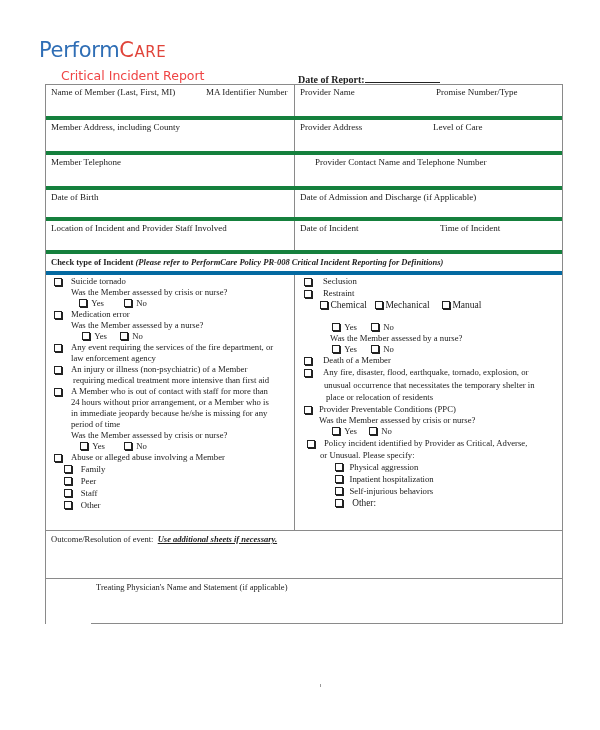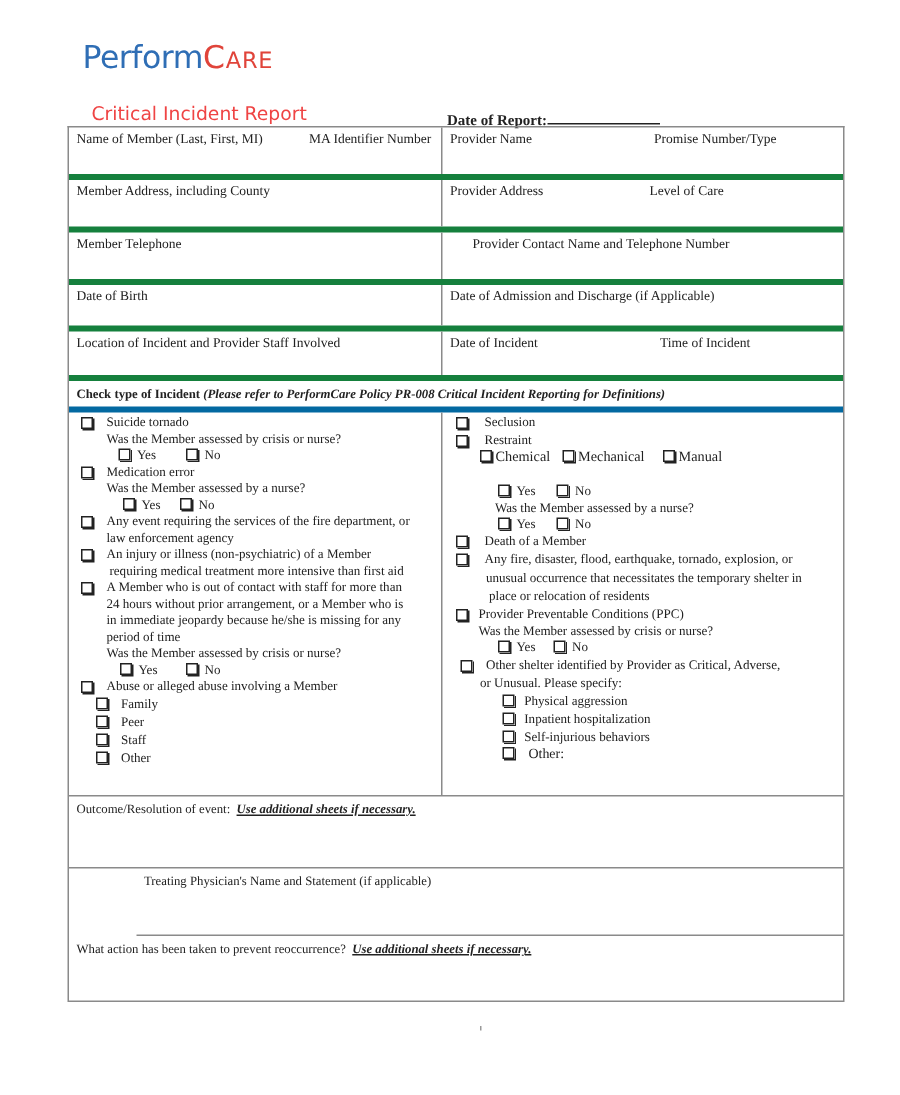--- a/index.html
+++ b/index.html
@@ -1,19 +1,19 @@
 <!DOCTYPE html>
 <html><head>
 <meta charset="utf-8">
 <style>
   html, body { margin: 0; padding: 0; background: #ffffff; }
   body { width: 600px; height: 730px; position: relative; overflow: hidden;
          font-family: "Liberation Serif", serif; color: #222; }
-  .logo { position: absolute; left: 39px; top: 28px; font-family: "DejaVu Sans", sans-serif;
-          font-size: 21px; letter-spacing: -0.3px; line-height: 1; margin-left: 16px; }
+  .logo { position: absolute; left: 39px; top: 40px; font-family: "DejaVu Sans", sans-serif;
+          font-size: 21px; letter-spacing: -0.3px; line-height: 1; }
   .logo .perform { color: #2f6eb5; }
   .logo .care { color: #e0443a; font-variant: small-caps; letter-spacing: 0.5px; }
   .subtitle { position: absolute; left: 41px; top: 68px; font-family: "DejaVu Sans", sans-serif;
               font-size: 12.5px; color: #ef4444; margin-left: 20px; }
   .date-report { position: absolute; left: 298px; top: 73px; font-size: 10px; font-weight: bold; }
   .date-report .line { display: inline-block; width: 75px; border-bottom: 1px solid #222; height: 9px; vertical-align: baseline; }
 
   .form { position: absolute; left: 45px; top: 84px; width: 516px; border: 1px solid #8a8a8a; border-bottom: none; }
   .row2 { display: flex; border-bottom: 4px solid #15803d; height: 29px; }
   .row2 .cell { position: relative; font-size: 9px; padding: 2px 0 0 5px; box-sizing: border-box; }
@@ -133,26 +133,25 @@
       <div class="it" style="left:9px;top:93px"><span class="box"></span></div>
       <div class="it" style="left:28px;top:92px">Any fire, disaster, flood, earthquake, tornado, explosion, or</div>
       <div class="it" style="left:29px;top:105px">unusual occurrence that necessitates the temporary shelter in</div>
       <div class="it" style="left:31px;top:117px">place or relocation of residents</div>
       <div class="it" style="left:9px;top:130px"><span class="box"></span></div>
       <div class="it" style="left:24px;top:129px">Provider Preventable Conditions (PPC)</div>
       <div class="it" style="left:24px;top:140px">Was the Member assessed by crisis or nurse?</div>
       <div class="it" style="left:37px;top:151px"><span class="box"></span>&nbsp;&nbsp;<span>Yes</span></div>
       <div class="it" style="left:74px;top:151px"><span class="box"></span>&nbsp;&nbsp;<span>No</span></div>
       <div class="it" style="left:12px;top:164px"><span class="box"></span></div>
-      <div class="it" style="left:29px;top:163px">Other shelter identified by Provider as Critical, Adverse,</div>
+      <div class="it" style="left:29px;top:163px">Policy incident identified by Provider as Critical, Adverse,</div>
       <div class="it" style="left:25px;top:175px">or Unusual.  Please specify:</div>
       <div class="it" style="left:40px;top:187px"><span class="box"></span>&nbsp;&nbsp;&nbsp;<span>Physical aggression</span></div>
       <div class="it" style="left:40px;top:199px"><span class="box"></span>&nbsp;&nbsp;&nbsp;<span>Inpatient hospitalization</span></div>
       <div class="it" style="left:40px;top:211px"><span class="box"></span>&nbsp;&nbsp;&nbsp;<span>Self-injurious behaviors</span></div>
       <div class="it" style="left:40px;top:223px;font-size:9.3px"><span class="box"></span>&nbsp;&nbsp;&nbsp;&nbsp;<span>Other:</span></div>
     </div>
   </div>
 
   <div class="block b2"><span>Outcome/Resolution of event:</span>&nbsp; <span class="u">Use additional sheets if necessary.</span></div>
   <div class="block b3"><span>Treating Physician's Name and Statement (if applicable)</span></div>
-  <div class="block b4"><span>What action has been taken to prevent reoccurrence?</span>&nbsp; <span class="u">Use additional sheets if necessary.</span></div>
 </div>
 <div class="tick"></div>
 
 </body></html>

